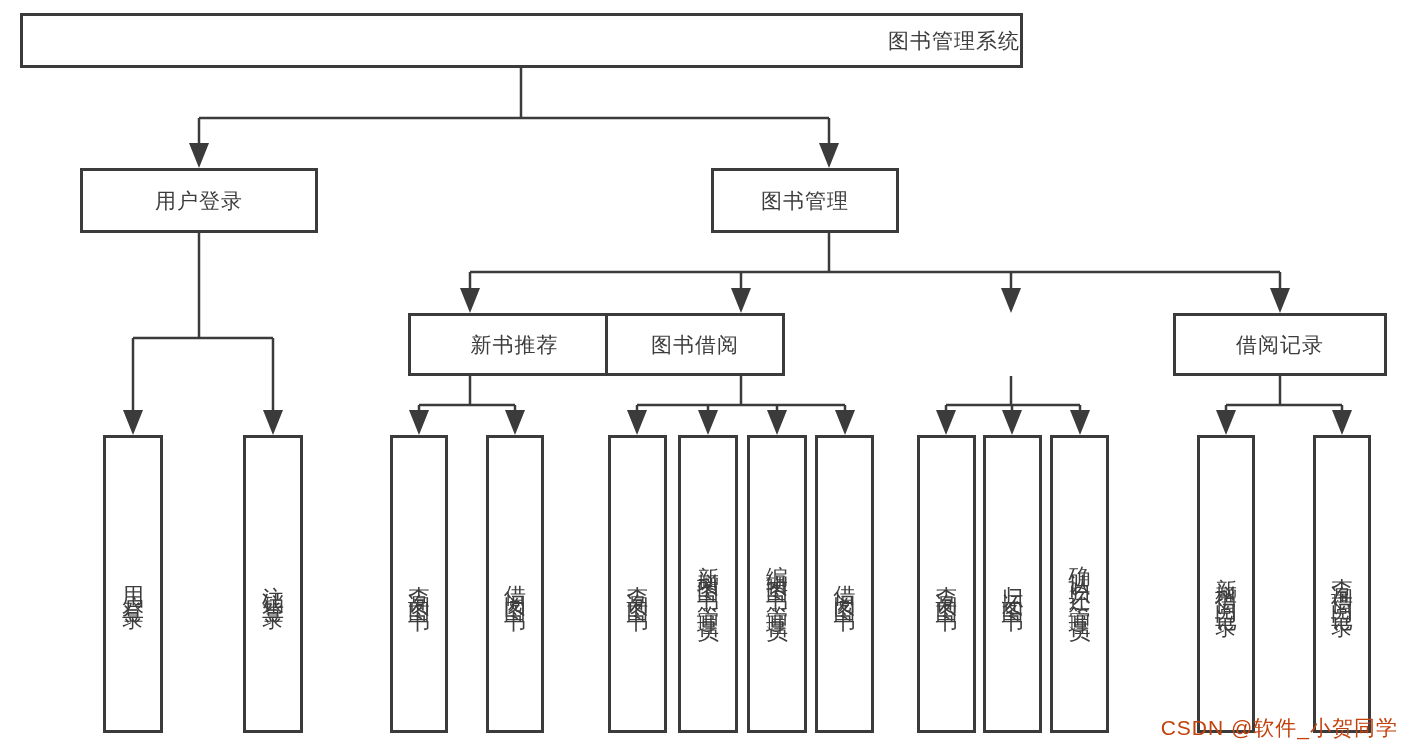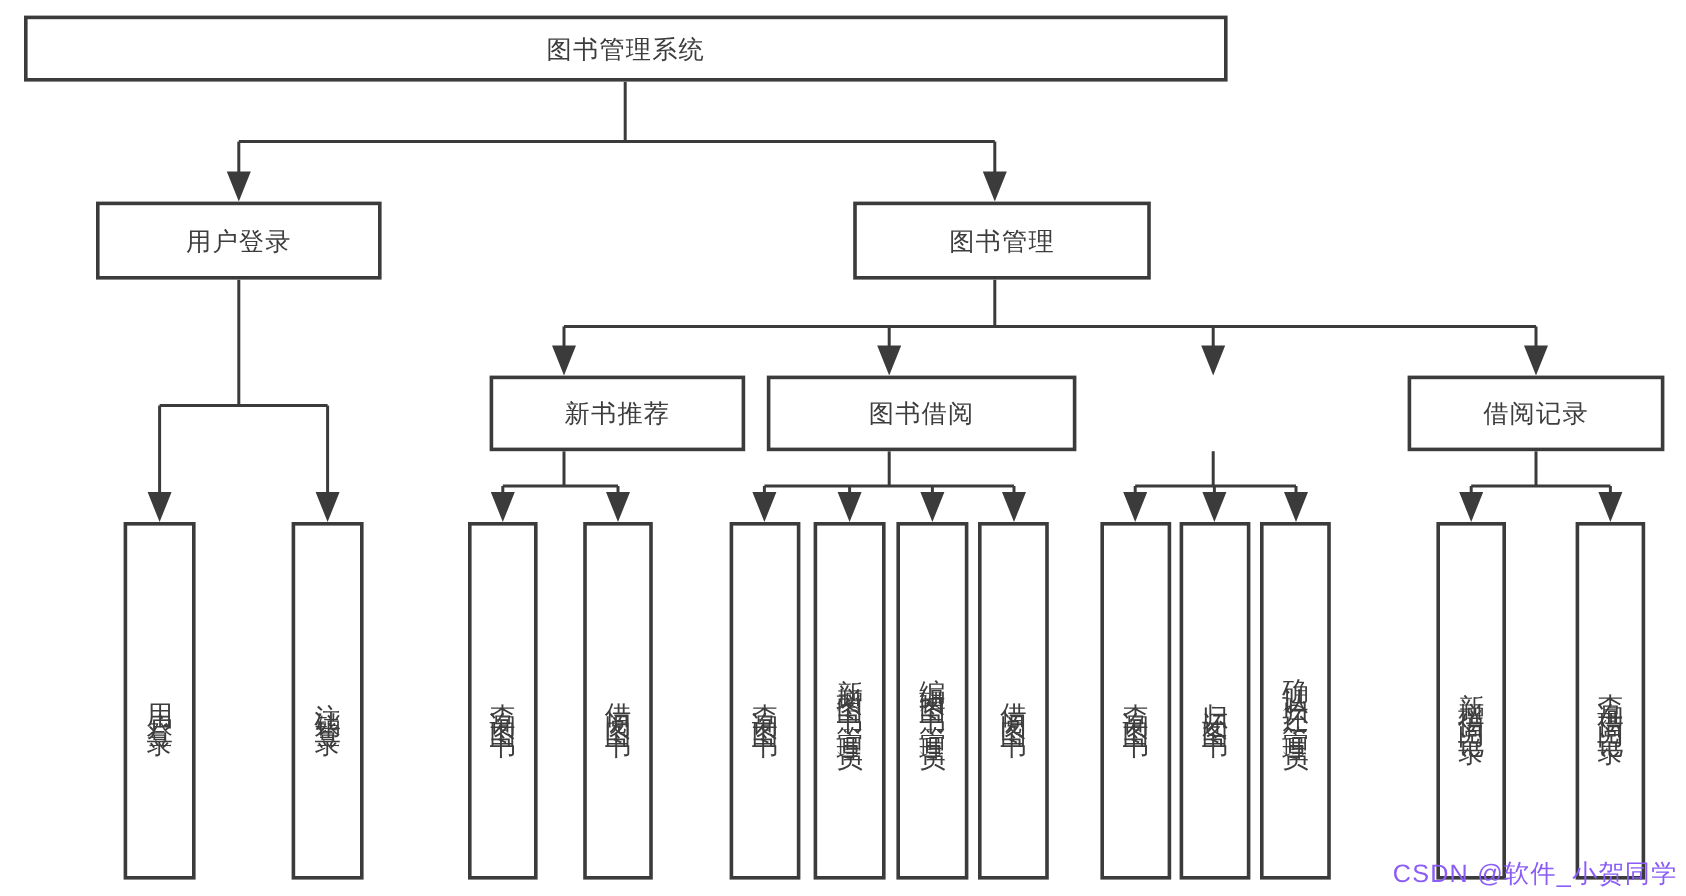--- a/index.html
+++ b/index.html
@@ -41,27 +41,27 @@
   }
   .node .vlabel {
     writing-mode: vertical-rl;
     text-orientation: mixed;
     font-size: 22px;
     letter-spacing: 8px;
     color: #3d3d3d;
     white-space: nowrap;
   }
   
-  .n-root   { left: 20px;   top: 13px;  width: 1003px; height: 55px; }
+  .n-root   { left: 20px;   top: 13px;  width: 1003px; height: 55px; justify-content: flex-end; }
   
   .n-login  { left: 80px;   top: 168px; width: 238px;  height: 65px; }
-  .n-mgmt   { left: 711px;  top: 168px; width: 248px;  height: 65px; }
+  .n-mgmt   { left: 711px;  top: 168px; width: 188px;  height: 65px; }
   
   .n-rec    { left: 364px;  top: 313px; width: 213px;  height: 63px; margin-left: 44px; }
-  .n-bb     { left: 639px;  top: 313px; width: 258px;  height: 63px; }
+  .n-bb     { left: 605px;  top: 313px; width: 180px;  height: 63px; }
   .n-cb     { left: 904px;  top: 313px; width: 214px;  height: 63px; }
   .n-br     { left: 1173px; top: 313px; width: 214px;  height: 63px; }
   
   .leaf     { top: 435px; height: 298px; }
   .l-a1 { left: 103px;  width: 60px; }
   .l-a2 { left: 243px;  width: 60px; }
   .l-b1 { left: 390px;  width: 58px; }
   .l-b2 { left: 486px;  width: 58px; }
   .l-c1 { left: 608px;  width: 59px; }
   .l-c2 { left: 678px;  width: 60px; }
@@ -71,21 +71,21 @@
   .l-d2 { left: 983px;  width: 59px; }
   .l-d3 { left: 1050px; width: 59px; }
   .l-e1 { left: 1197px; width: 58px; }
   .l-e2 { left: 1313px; width: 58px; }
 
   #watermark {
     position: absolute;
     right: 7px;
     bottom: 5px;
     font-size: 21px;
-    color: #8b5cf6;
+    color: #c2410c;
     letter-spacing: 1px;
     z-index: 5;
     white-space: nowrap;
   }
   svg line, svg path { stroke: #3b3b3b; stroke-width: 2.5; fill: none; }
   svg polygon { fill: #3b3b3b; stroke: none; }
 </style>
 </head>
 <body>
 

